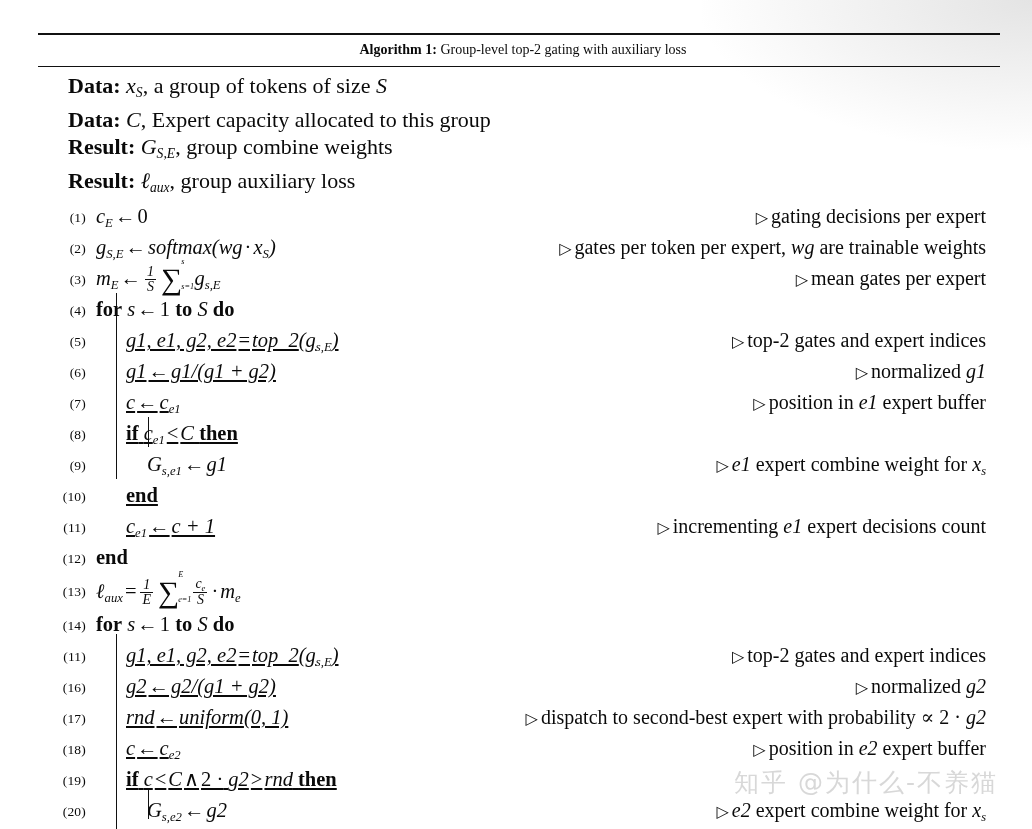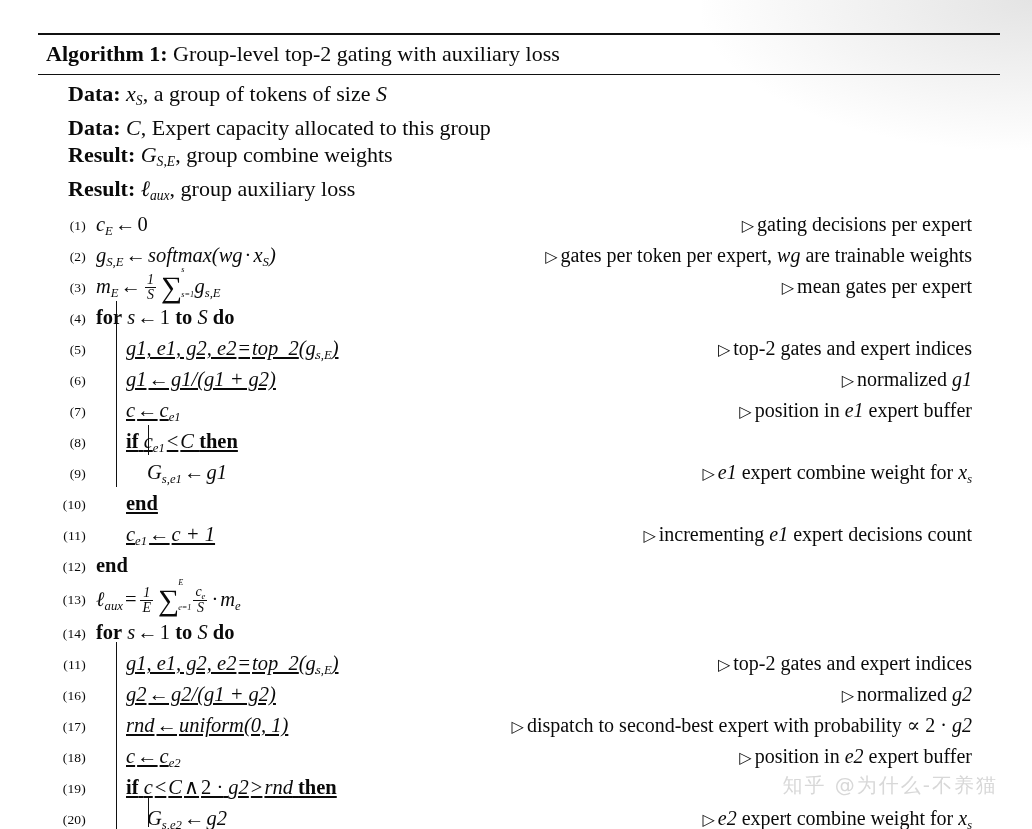--- a/index.html
+++ b/index.html
@@ -25,24 +25,25 @@
   .algorithm {
     position: absolute;
     left: 38px; top: 33px;
     width: 962px;
   }
 
   .rule-top    { border-top: 2.6px solid #111; width: 100%; }
   .rule-mid    { border-top: 1.5px solid #111; width: 100%; }
 
   .caption {
-    font-size: 22px;
+    font-size: 14px;
     line-height: 1.0;
     padding: 8px 0 9px 8px;
     white-space: nowrap;
+    text-align: center;
   }
   .caption .alg-label { font-weight: bold; }
 
   .body-block { padding-top: 5px; padding-bottom: 6px; }
 
   
   .headline {
     font-size: 22px;
     line-height: 27px;
     padding-left: 30px;
@@ -66,21 +67,21 @@
     font-size: 13.5px;
     line-height: 33px;
     letter-spacing: 0.2px;
   }
   .code {
     position: absolute;
     top: 0; left: 58px;
   }
   .cmt {
     position: absolute;
-    top: 0; right: 28px;
+    top: 0; right: 14px;
     font-size: 20px;
   }
   .ind1 { left: 88px; text-decoration: underline; }
   .ind2 { left: 109px; }
 
   
   .guide {
     position: absolute;
     width: 0;
     border-left: 1.7px solid #111;
@@ -125,21 +126,21 @@
   .sumlim .lo { position: absolute; left: 0; top: 0.50em; white-space: nowrap; text-align: center; }
   .sumlim .sp { visibility: hidden; }
 
   .tri { font-style: normal; font-size: 0.80em; padding-right: 3px; }
 
   
   .watermark {
     position: absolute;
     right: 34px; bottom: 30px;
     font-family: "DejaVu Sans", "Liberation Sans", sans-serif;
-    font-size: 20px;
+    font-size: 25px;
     letter-spacing: 2px;
     color: #d8d8d8;
     user-select: none;
     white-space: nowrap;
   }
 </style>
 </head>
 <body>
 
 <div class="page-wash"></div>

